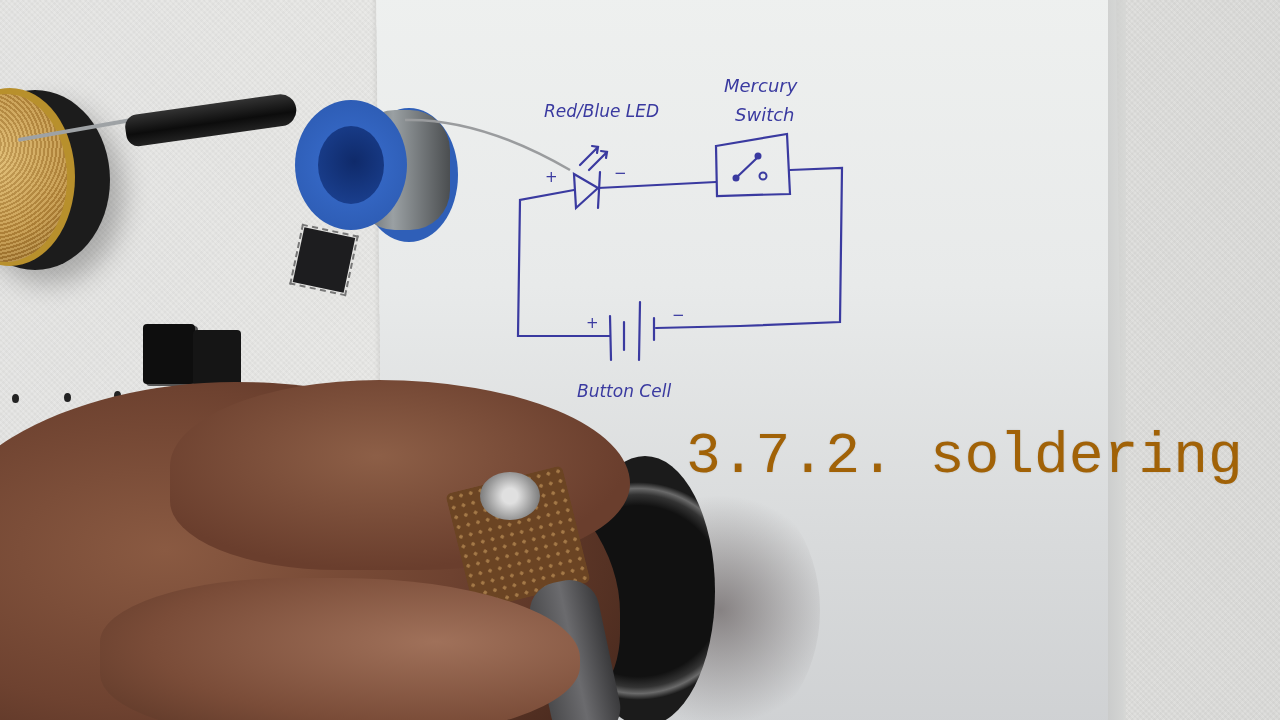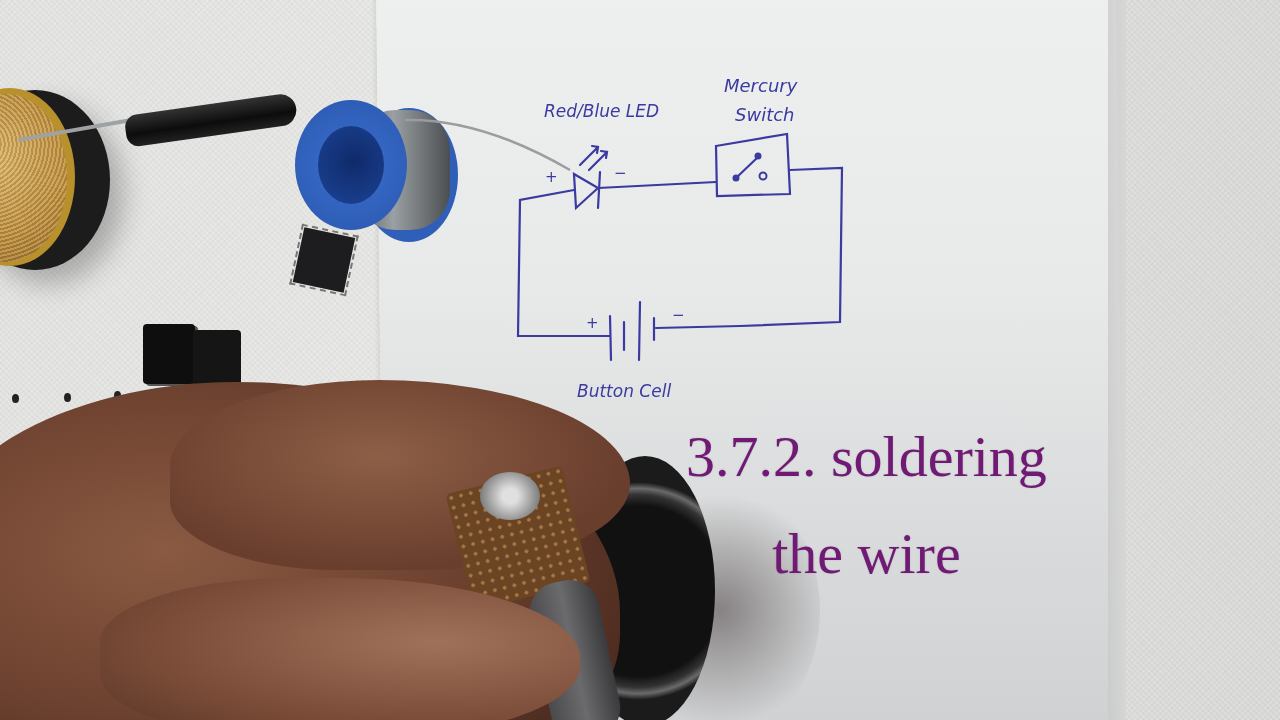--- a/index.html
+++ b/index.html
@@ -65,23 +65,23 @@
     background: radial-gradient(ellipse at 70% 40%, #a0715a, #7a4c38 60%, #553223); }
   .pcb { position: absolute; left: 458px; top: 478px; width: 120px; height: 120px;
     background: radial-gradient(circle, #a57a48 1.5px, transparent 2px) 0 0/10px 10px, #6b4423;
     transform: rotate(-14deg); border-radius: 6px; }
   .pcb-led { position: absolute; left: 480px; top: 472px; width: 60px; height: 48px; border-radius: 50%;
     background: radial-gradient(circle, #e0e0e0 20%, #9a9a9a 60%, #5a5a5a); }
   .iron { position: absolute; left: 540px; top: 580px; width: 70px; height: 160px; border-radius: 30px;
     background: linear-gradient(90deg, #4a4a4c, #6b6b6e 50%, #3a3a3c); transform: rotate(-12deg); }
 
   
-  .caption { position: absolute; left: 686px; top: 408px; color: #701a75;
-    font-family: Liberation Serif, serif; font-size: 58px; line-height: 97px;
-    text-shadow: 0 0 2px rgba(0,0,0,0.15); white-space: nowrap; text-align: center; }
+  .caption { position: absolute; left: 686px; top: 408px; color: #a16207;
+    font-family: Liberation Mono, monospace; font-size: 58px; line-height: 97px;
+    text-shadow: 0 0 2px rgba(0,0,0,0.15); white-space: nowrap; }
   .caption span { display: block; }
 </style>
 </head>
 <body>
 
 <div class="scene">
   <div class="canvas-bg"></div>
   <div class="paper"></div>
   <div class="paper-edge"></div>
 
@@ -146,15 +146,14 @@
   <div class="coil"></div>
   <div class="hand"></div>
   <div class="finger1"></div>
   <div class="pcb"></div>
   <div class="pcb-led"></div>
   <div class="iron"></div>
   <div class="thumb"></div>
 
   <div class="caption">
     <span>3.7.2. soldering</span>
-    <span>the wire</span>
   </div>
 </div>
 
 </body></html>

